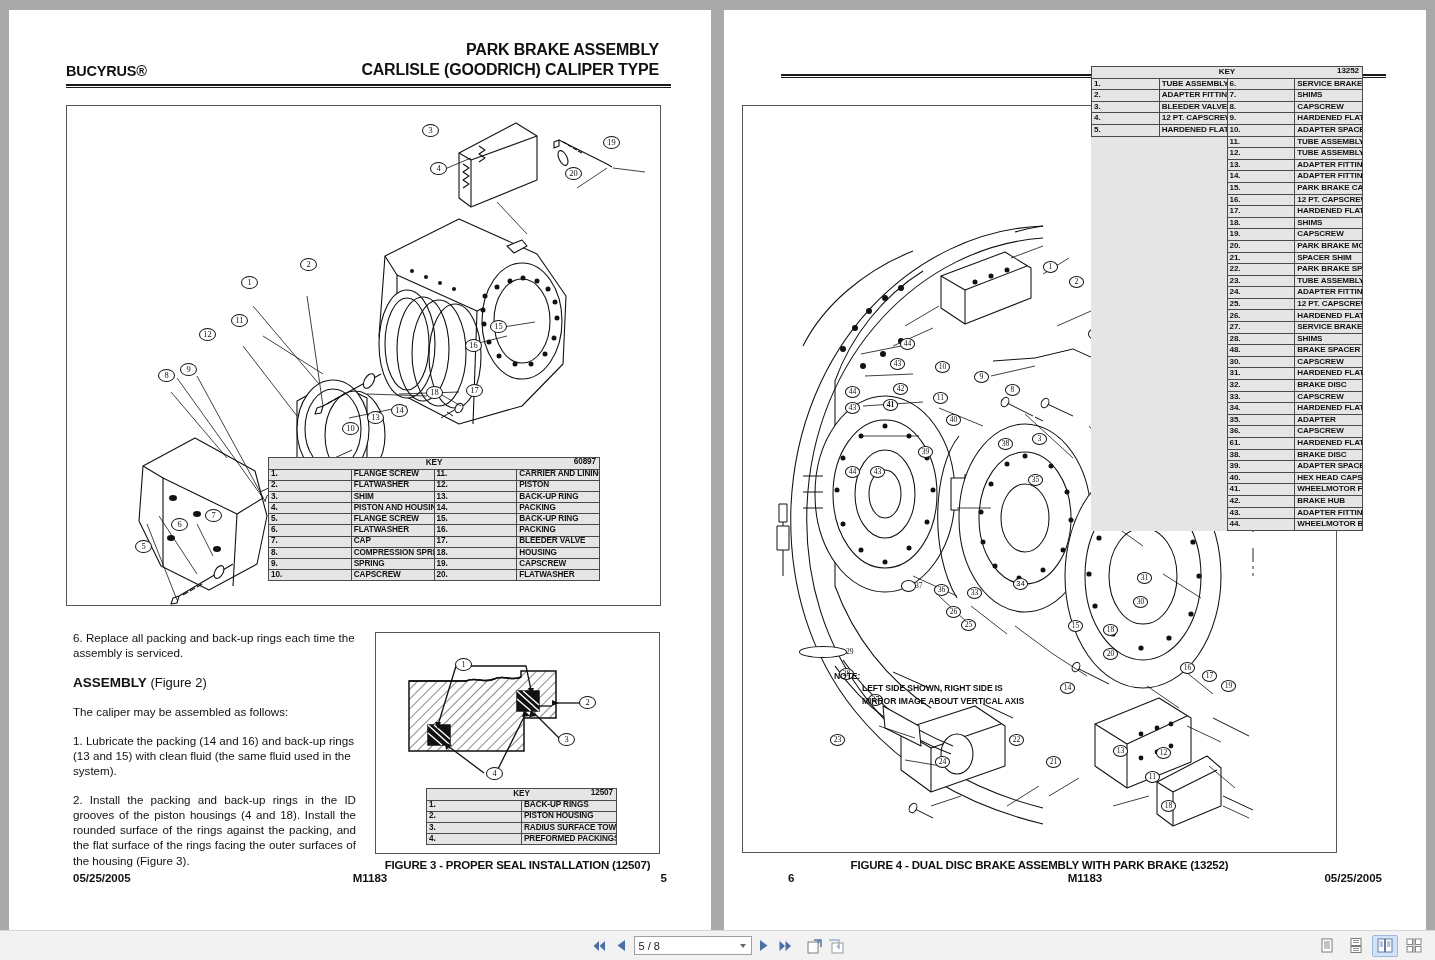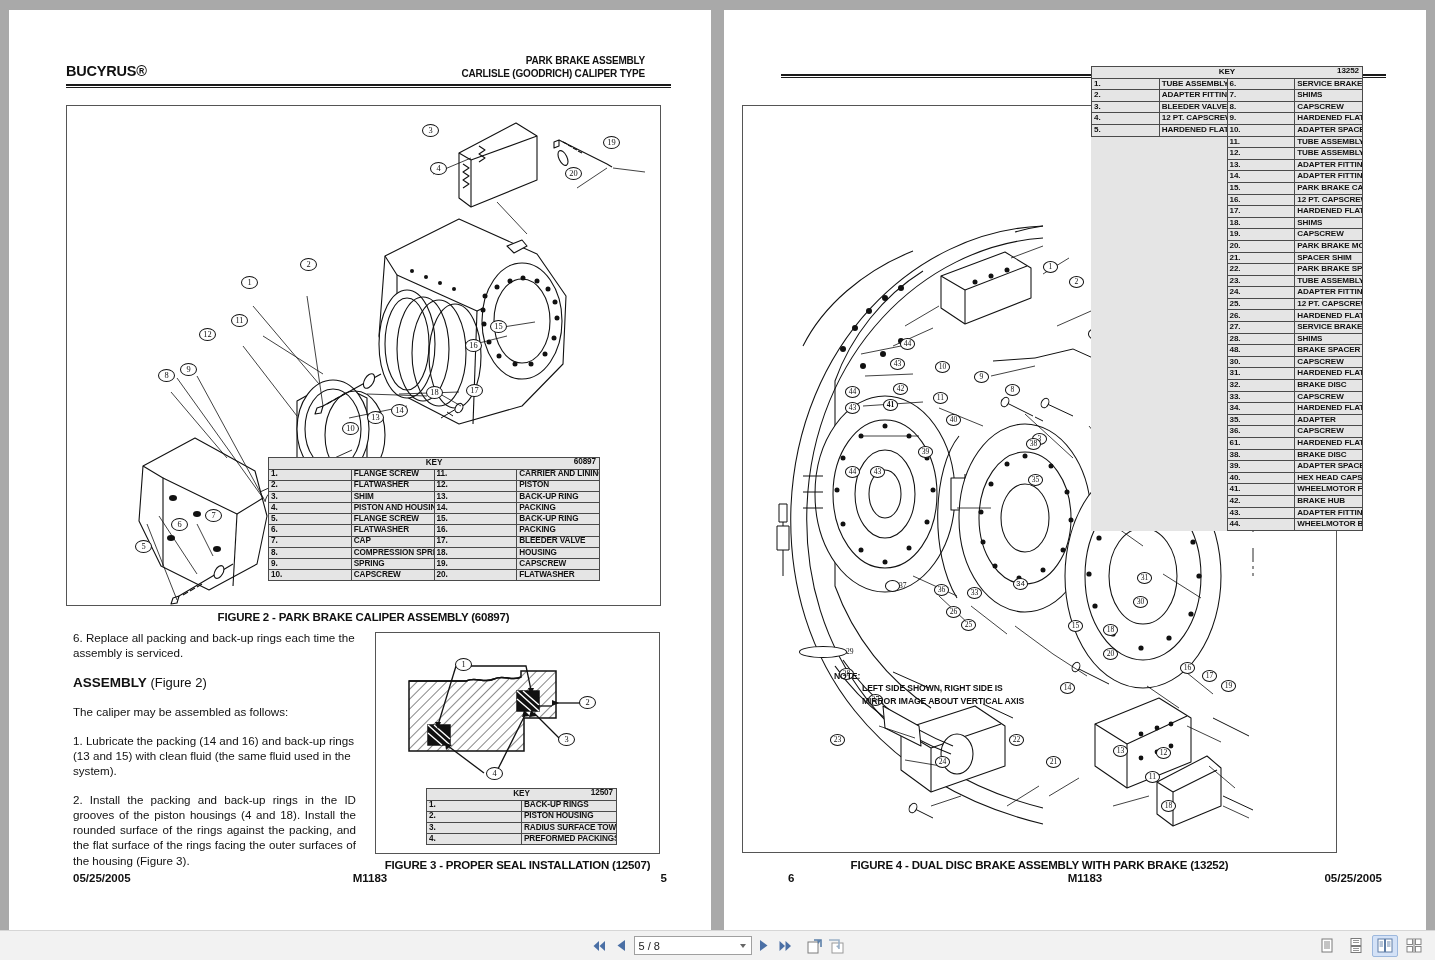--- a/index.html
+++ b/index.html
@@ -33,24 +33,24 @@
   }
   .hdr {
     display: flex; align-items: flex-end; justify-content: space-between;
     height: 32px;
   }
   .brand {
     font-size: 14.5px; font-weight: bold; letter-spacing: -0.2px;
     color: #111; line-height: 1.1; white-space: nowrap;
   }
   .hdr-title {
-    text-align: right; font-size: 10px; font-weight: bold;
+    text-align: right; font-size: 16px; font-weight: bold;
     line-height: 1.25; color: #111; white-space: nowrap;
     letter-spacing: -0.2px;
-    margin-right: 26px;
+    margin-right: 12px;
   }
   .dbl-rule {
     margin-top: 4px;
     border-top: 2.5px solid #1a1a1a;
     border-bottom: 1px solid #1a1a1a;
     height: 4px;
   }
 
   
   .frame {
@@ -421,21 +421,20 @@
               <td class="num">10.</td>
               <td class="lab">CAPSCREW</td>
               <td class="num">20.</td>
               <td class="lab">FLATWASHER</td>
             </tr>
           </tbody>
           <tbody></tbody>
       </table>
     </div>
 
-    <div class="fig-cap" style="left:57px; top:601px; width:595px;">FIGURE 2 - PARK BRAKE CALIPER ASSEMBLY (60897)</div>
 
     <div class="body-col">
       <p>6. Replace all packing and back-up rings each time the assembly is serviced.</p>
       <p class="h-assembly"><span>ASSEMBLY</span><span class="sub"> (Figure 2)</span></p>
       <p>The caliper may be assembled as follows:</p>
       <p>1. Lubricate the packing (14 and 16) and back-up rings (13 and 15) with clean fluid (the same fluid used in the system).</p>
       <p class="just">2. Install the packing and back-up rings in the ID grooves of the piston housings (4 and 18).  Install the rounded surface of the rings against the packing, and the flat surface of the rings facing the outer surfaces of the housing (Figure 3).</p>
     </div>
 
     <div class="frame" style="left:366px; top:622px; width:285px; height:222px;">
@@ -728,26 +727,26 @@
       <div class="callout sm" style="left:262px; top:278px;">8</div>
       <div class="callout sm" style="left:150px; top:277px;">42</div>
       <div class="callout sm" style="left:140px; top:293px;font-weight:bold;">41</div>
       <div class="callout sm" style="left:190px; top:286px;">11</div>
       <div class="callout sm" style="left:102px; top:280px;">44</div>
       <div class="callout sm" style="left:102px; top:296px;">43</div>
       <div class="callout sm" style="left:203px; top:308px;">40</div>
       <div class="callout sm" style="left:102px; top:360px;">44</div>
       <div class="callout sm" style="left:127px; top:360px;">43</div>
       <div class="callout sm" style="left:175px; top:340px;">39</div>
-      <div class="callout sm" style="left:255px; top:332px;margin-left:28px;">38</div>
+      <div class="callout sm" style="left:255px; top:332px;">38</div>
       <div class="callout sm" style="left:285px; top:368px;">35</div>
       <div class="callout sm" style="left:374px; top:408px;">32</div>
       <div class="callout sm" style="left:270px; top:472px;font-family:Liberation Mono, monospace;">34</div>
       <div class="callout sm" style="left:394px; top:466px;">31</div>
-      <div class="callout sm" style="left:142px; top:474px;padding-left:13px;">37</div>
+      <div class="callout sm" style="left:158px; top:474px;padding-left:13px;">37</div>
       <div class="callout sm" style="left:191px; top:478px;">36</div>
       <div class="callout sm" style="left:224px; top:481px;">33</div>
       <div class="callout sm" style="left:390px; top:490px;">30</div>
       <div class="callout sm" style="left:203px; top:500px;">26</div>
       <div class="callout sm" style="left:218px; top:513px;">25</div>
       <div class="callout sm" style="left:325px; top:514px;">15</div>
       <div class="callout sm" style="left:360px; top:518px;">18</div>
       <div class="callout sm" style="left:360px; top:542px;">20</div>
       <div class="callout sm" style="left:56px; top:540px;padding-left:46px;">29</div>
       <div class="callout sm" style="left:96px; top:562px;">28</div>

